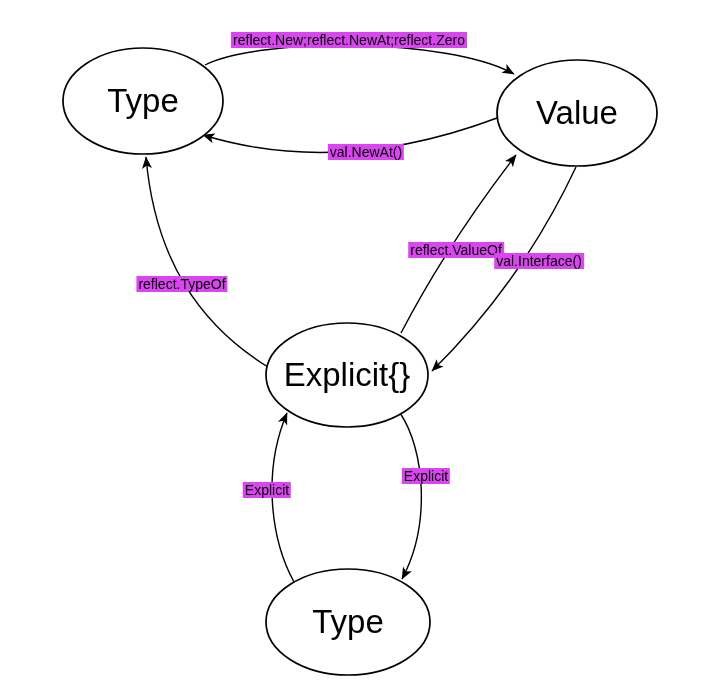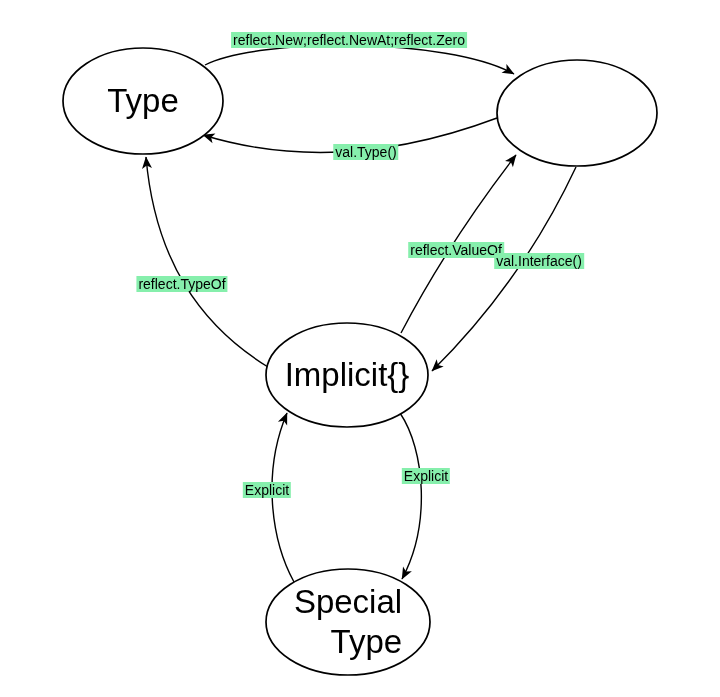--- a/index.html
+++ b/index.html
@@ -34,21 +34,21 @@
     text-align: right;
     white-space: nowrap;
   }
   .node-label span { display: block; }
   .edge-label {
     position: absolute;
     transform: translate(-50%, -50%);
     font-size: 14px;
     line-height: 16px;
     color: #000000;
-    background: #86efac;
+    background: #d946ef;
     padding: 0 2px;
     white-space: nowrap;
   }
 </style>
 </head>
 <body>
 
 <div class="stage">
   <svg id="diagram" width="720" height="697" viewBox="0 0 720 697">
     <defs>
@@ -69,28 +69,30 @@
         <ellipse cx="143" cy="101" rx="80" ry="53" class="node"></ellipse>
         <ellipse cx="577" cy="113" rx="80" ry="53" class="node"></ellipse>
         <ellipse cx="347" cy="375" rx="81" ry="52" class="node"></ellipse>
         <ellipse cx="348" cy="622" rx="82" ry="53" class="node"></ellipse>
       </g>
   </svg>
 
   <div class="node-label" id="lbl-type" style="left: 143px; top: 101px;">
     <span>Type</span>
   </div>
+  <div class="node-label" id="lbl-value" style="left: 577px; top: 113px;">
+    <span>Value</span>
+  </div>
   <div class="node-label" id="lbl-interface" style="left: 347px; top: 375px;">
-    <span>Implicit{}</span>
+    <span>Explicit{}</span>
   </div>
   <div class="node-label" id="lbl-special-type" style="left: 348px; top: 622px;">
-    <span>Special</span>
     <span>Type</span>
   </div>
 
   <div class="edge-label" id="lbl-type-to-value" style="left: 349px; top: 40px;">reflect.New;reflect.NewAt;reflect.Zero</div>
-  <div class="edge-label" id="lbl-value-to-type" style="left: 366px; top: 152px;">val.Type()</div>
+  <div class="edge-label" id="lbl-value-to-type" style="left: 366px; top: 152px;">val.NewAt()</div>
   <div class="edge-label" id="lbl-interface-to-value" style="left: 456px; top: 232px; margin-top: 18px;">reflect.ValueOf</div>
   <div class="edge-label" id="lbl-value-to-interface" style="left: 539px; top: 261px; text-align: center;">val.Interface()</div>
   <div class="edge-label" id="lbl-interface-to-type" style="left: 182px; top: 284px; text-align: center;">reflect.TypeOf</div>
   <div class="edge-label" id="lbl-special-to-interface" style="left: 267px; top: 490px;">Explicit</div>
   <div class="edge-label" id="lbl-interface-to-special" style="left: 426px; top: 476px;">Explicit</div>
 </div>
 
 </body></html>

